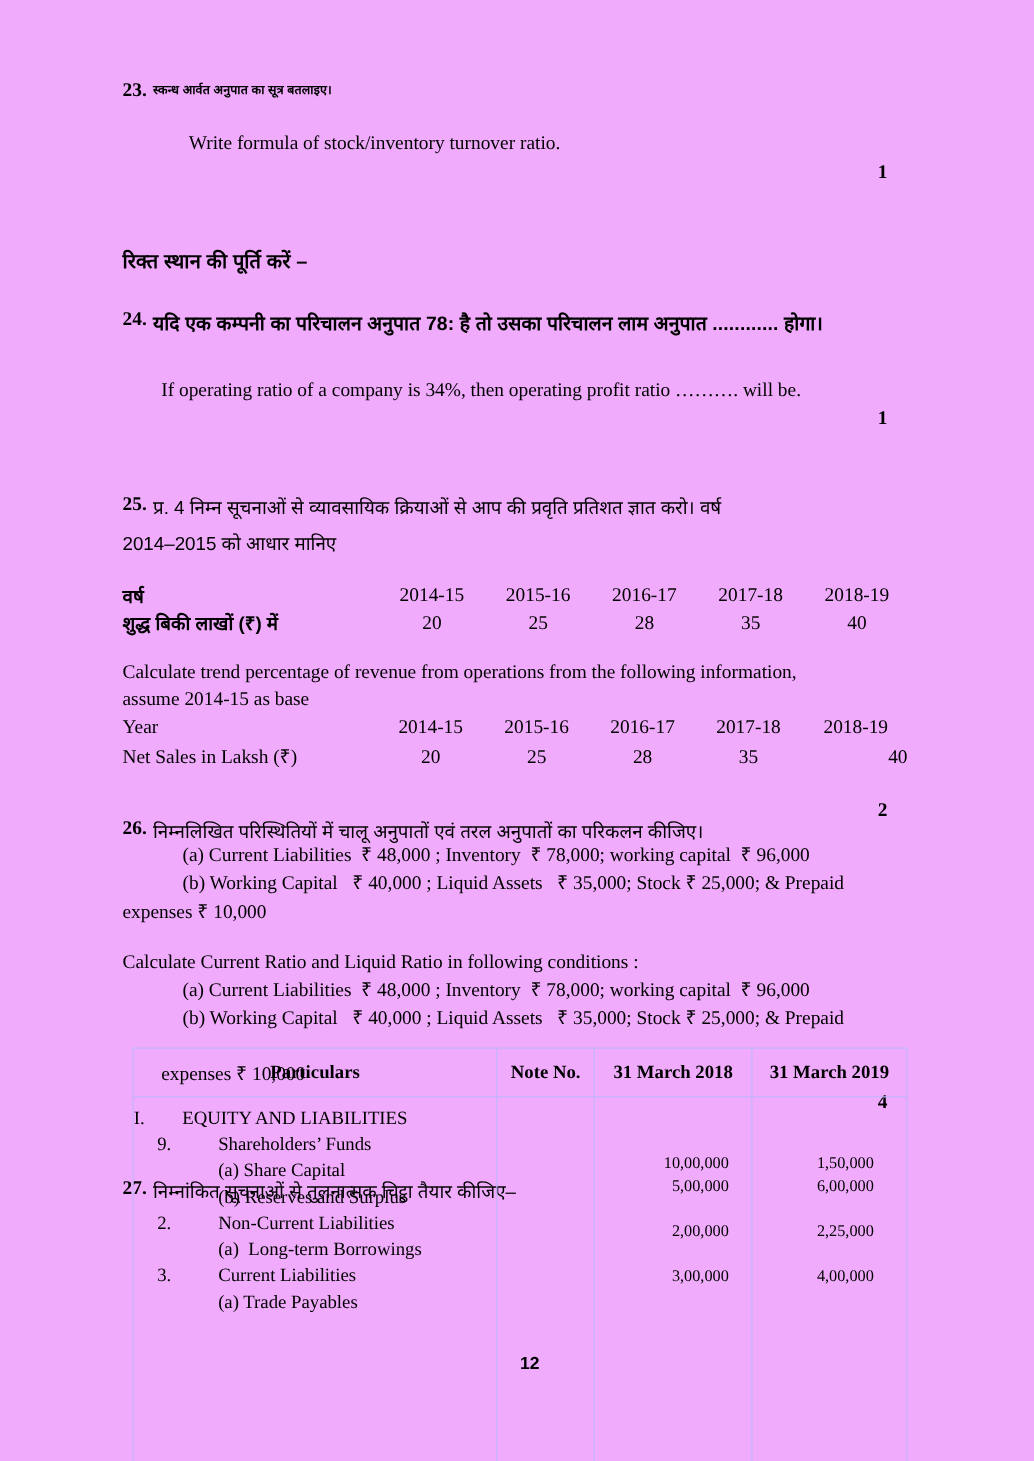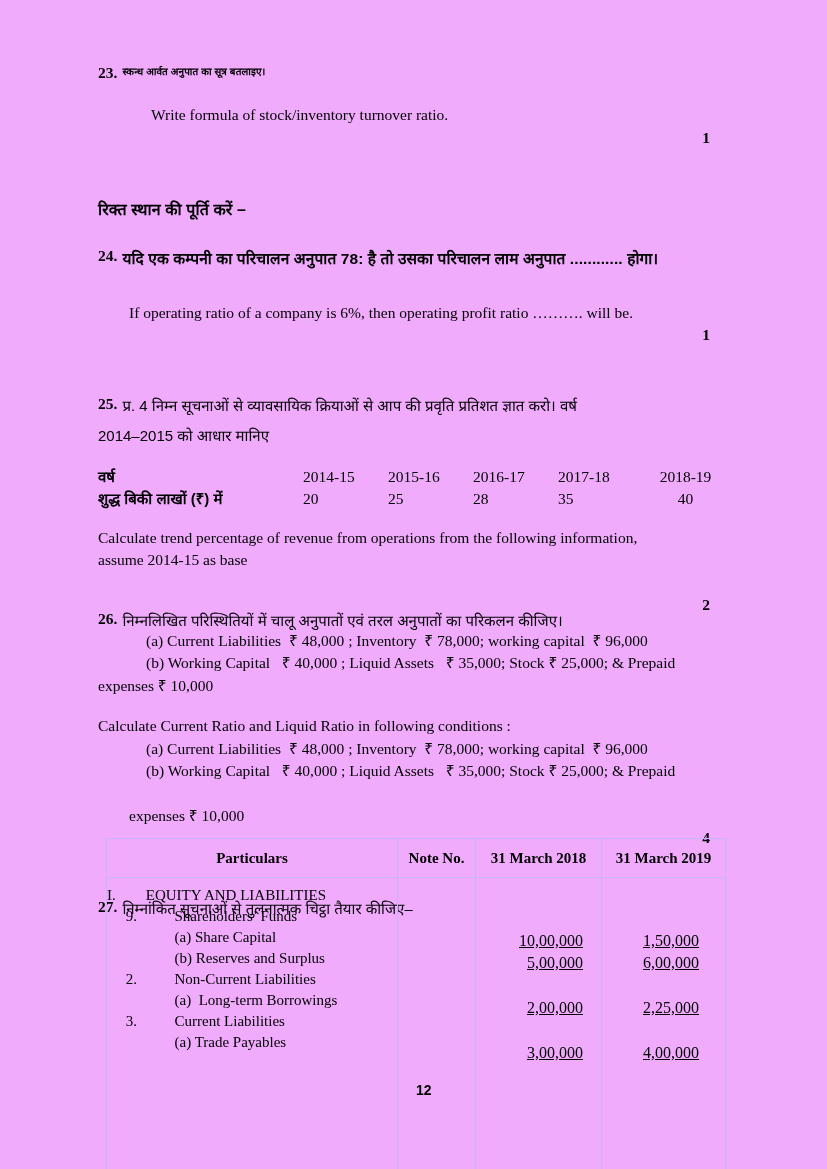--- a/index.html
+++ b/index.html
@@ -89,21 +89,21 @@
   }
   .mini-table td {
     padding: 1px 0;
     vertical-align: bottom;
   }
   .mini-table td.label {
     width: 205px;
     text-align: left;
   }
   .mini-table td.val {
-    text-align: left;
+    text-align: center;
     width: 85px;
   }
   .mini-table td.val-last {
     text-align: center;
     width: 85px;
   }
   .mini-table td.val-last-right {
     text-align: right;
     width: 85px;
     padding-right: 2px;
@@ -160,22 +160,21 @@
   }
   .ll {
     display: block;
     white-space: pre;
   }
   .amt {
     display: block;
     text-align: right;
     padding-right: 18px;
     line-height: 1.40;
-    font-size: 16px;
-    text-decoration: underline;
+    font-size: 13px;
   }
   .amt.blank { visibility: hidden; }
   .amt.r2 { padding-right: 26px; }
 
   .page-number {
     position: absolute;
     left: 416px;
     top: 1082px;
     font-family: "Liberation Sans", sans-serif;
     font-weight: bold;
@@ -208,21 +207,21 @@
 
     <div class="gap-lg"></div>
 
     <div class="q-block">
       <div class="row">
         <span class="qnum">24.</span>
         <span class="row-body hindi" style="padding-left:5px;font-size:15.5px">यदि एक कम्पनी का परिचालन अनुपात 78: है तो उसका परिचालन लाम अनुपात ............ होगा।</span>
       </div>
       <div class="gap-sm"></div>
       <div class="line eng" style="position:relative">
-        <span>If operating ratio of a company is 6%, then operating profit ratio ………. will be.</span>
+        <span>If operating ratio of a company is 34%, then operating profit ratio ………. will be.</span>
         <span class="marks">1</span>
       </div>
     </div>
 
     <div class="gap-lg"></div>
 
     <div class="q-block">
       <div class="row">
         <span class="qnum">25.</span>
         <span class="row-body hindi-reg" style="padding-left:5px">प्र. 4 निम्न सूचनाओं से व्यावसायिक क्रियाओं से आप की प्रवृति प्रतिशत ज्ञात करो। वर्ष</span>
@@ -251,20 +250,40 @@
             <td class="val-last">40</td>
           </tr>
         </tbody>
       </table>
 
       <div class="gap-md"></div>
 
       <div class="line eng justify">Calculate trend percentage of revenue from operations from the following information,</div>
       <div class="line eng">assume 2014-15 as base</div>
 
+      <table class="mini-table" style="position:relative">
+        <tbody>
+          <tr>
+            <td class="label">Year</td>
+            <td class="val">2014-15</td>
+            <td class="val">2015-16</td>
+            <td class="val">2016-17</td>
+            <td class="val">2017-18</td>
+            <td class="val-last">2018-19</td>
+          </tr>
+          <tr>
+            <td class="label">Net Sales in Laksh (₹)</td>
+            <td class="val">20</td>
+            <td class="val">25</td>
+            <td class="val">28</td>
+            <td class="val">35</td>
+            <td class="val-last-right">40</td>
+          </tr>
+        </tbody>
+      </table>
       <div class="line eng" style="position:relative;height:20px">
         <span class="marks">2</span>
       </div>
     </div>
 
     <div class="gap-md"></div>
 
     <div class="q-block">
       <div class="row">
         <span class="qnum">26.</span>

